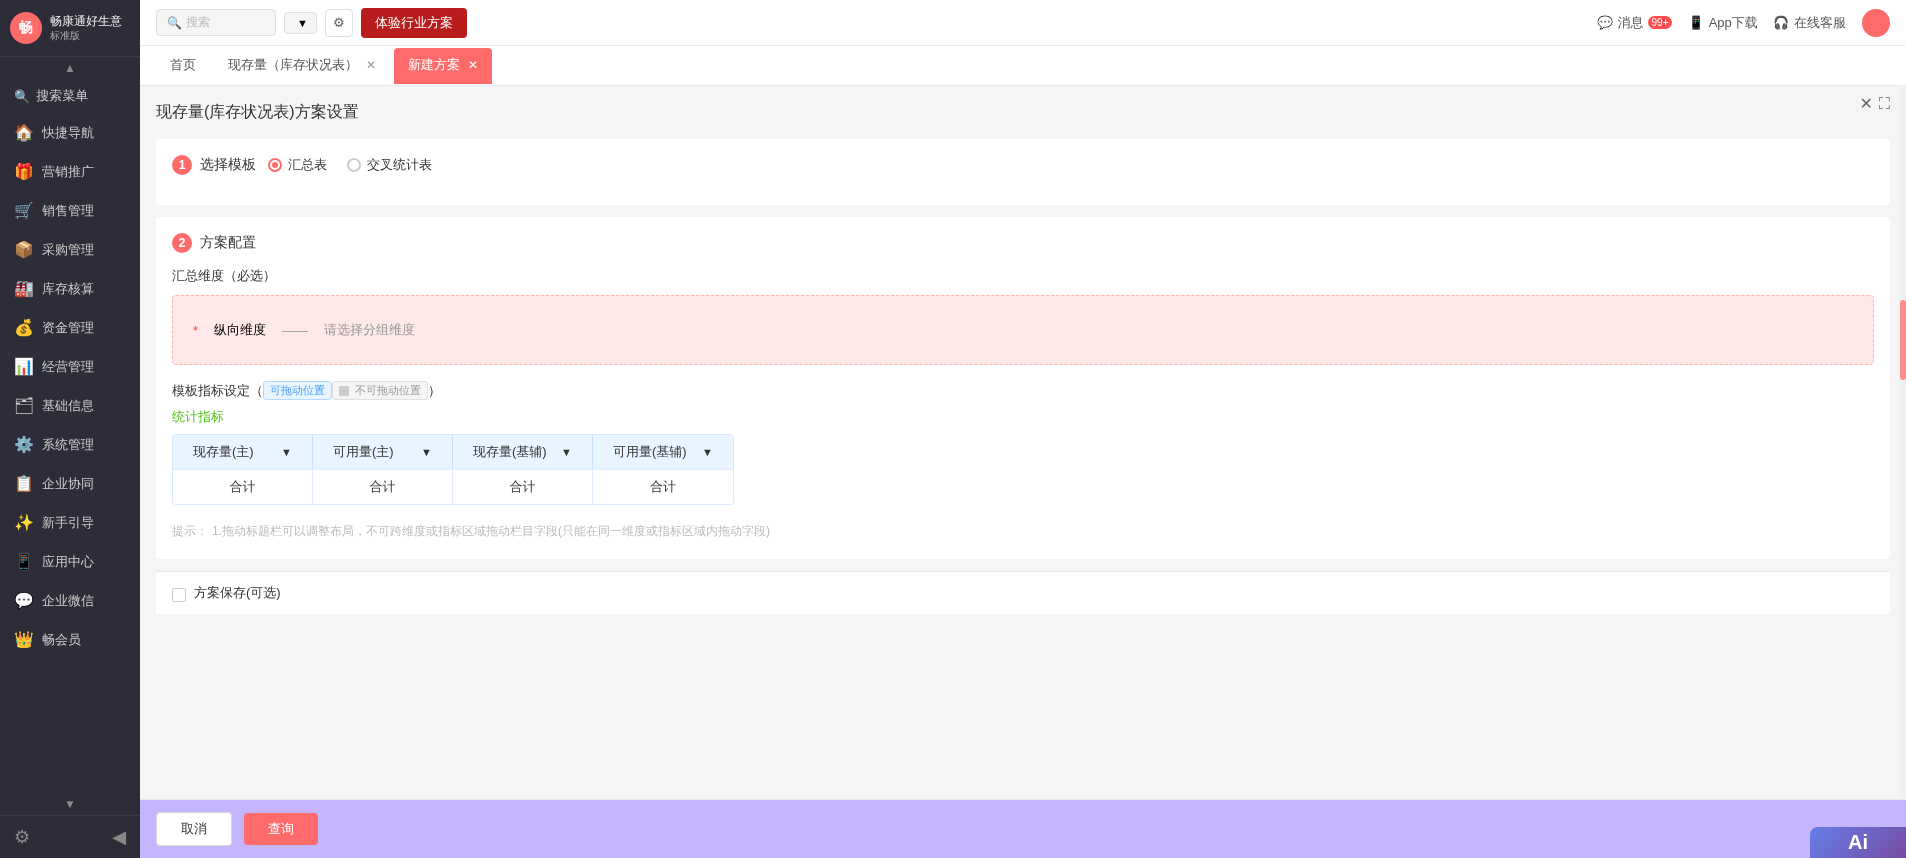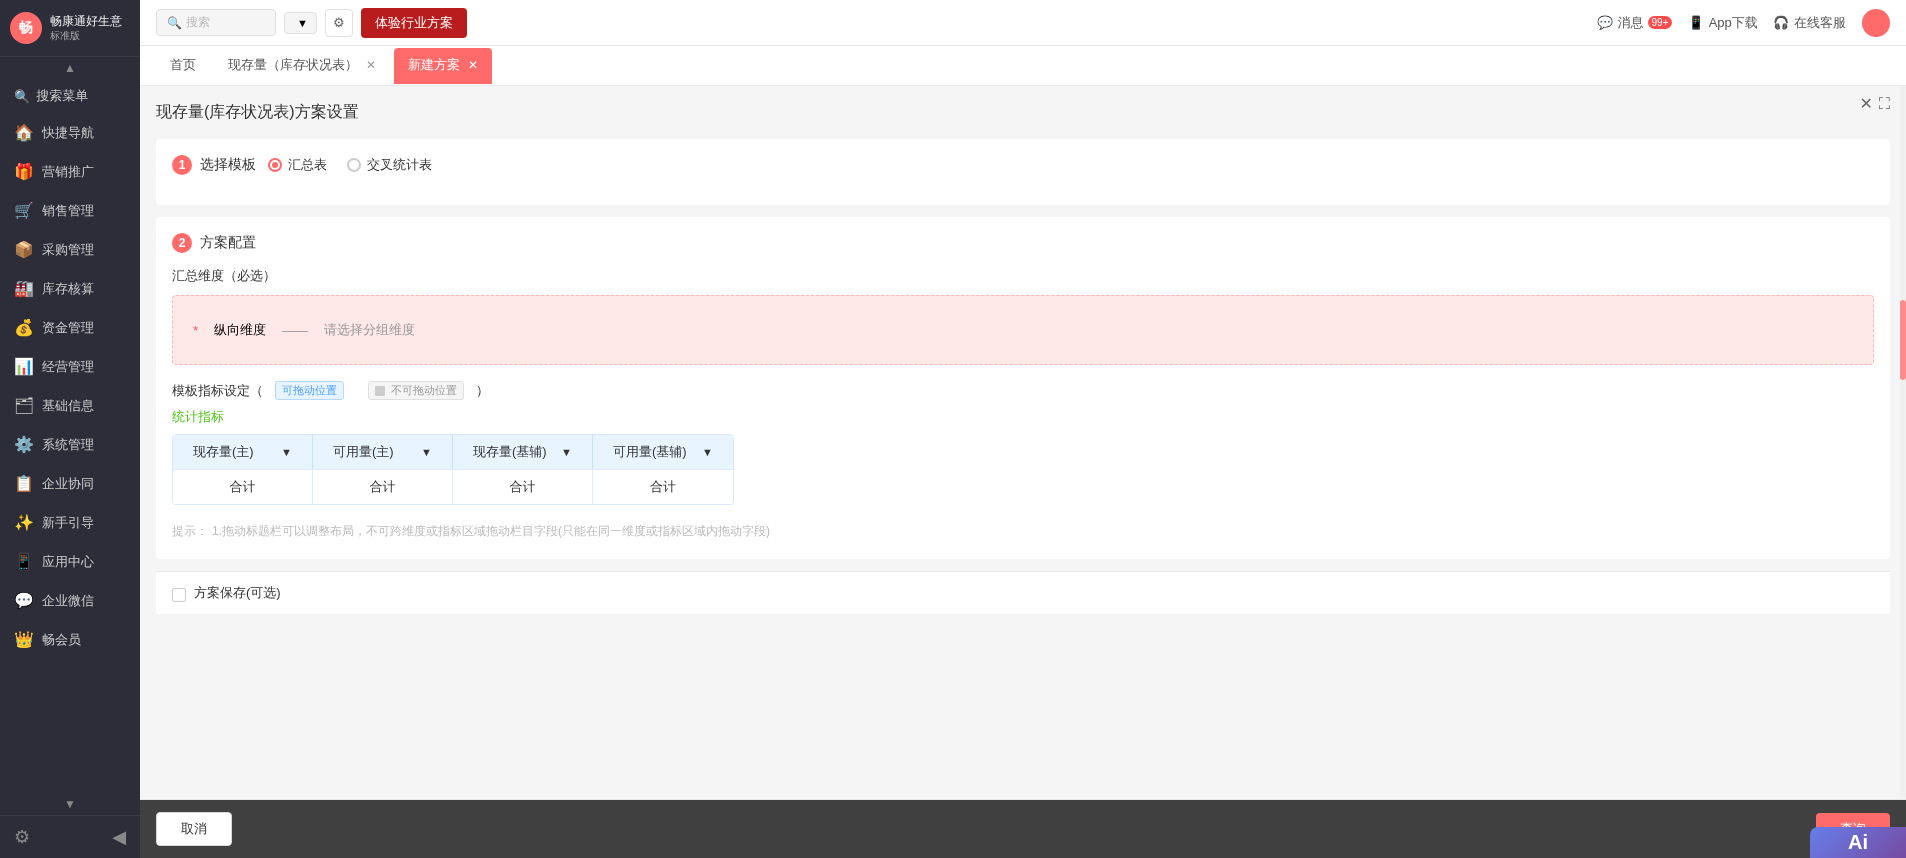--- a/index.html
+++ b/index.html
@@ -218,21 +218,21 @@
       display: flex; align-items: center; gap: 16px;
       min-height: 70px;
     }
     .dim-label { color: #ff4d4f; font-size: 13px; }
     .dim-arrow { color: #999; }
     .dim-placeholder { color: #999; font-size: 13px; }
 
     .indicator-setting {
       margin-top: 16px;
     }
-    .indicator-setting-label { font-size: 13px; color: #333; margin-bottom: 8px; display: flex; align-items: center; gap: 12px; }
+    .indicator-setting-label { font-size: 13px; color: #333; margin-bottom: 8px; display: flex; align-items: center; gap: 0; }
     .tag-movable {
       background: #e8f4ff;
       border: 1px solid #b3d9ff;
       color: #4a9eff;
       border-radius: 3px;
       padding: 1px 6px;
       font-size: 11px;
     }
     .tag-fixed {
       background: #f5f5f5;
@@ -304,23 +304,23 @@
     }
     .save-checkbox {
       width: 14px; height: 14px;
       border: 1px solid #ccc;
       border-radius: 2px;
       cursor: pointer;
     }
 
     
     .footer {
-      background: #404040;
+      background: #c4b5fd;
       padding: 12px 16px;
-      display: flex; align-items: center; justify-content: space-between;
+      display: flex; align-items: center; justify-content: flex-start;
       gap: 12px;
       border-top: 1px solid #e8e8e8;
     }
     .btn-cancel {
       background: #fff;
       border: 1px solid #d9d9d9;
       border-radius: 4px;
       padding: 7px 24px;
       font-size: 13px;
       cursor: pointer;

